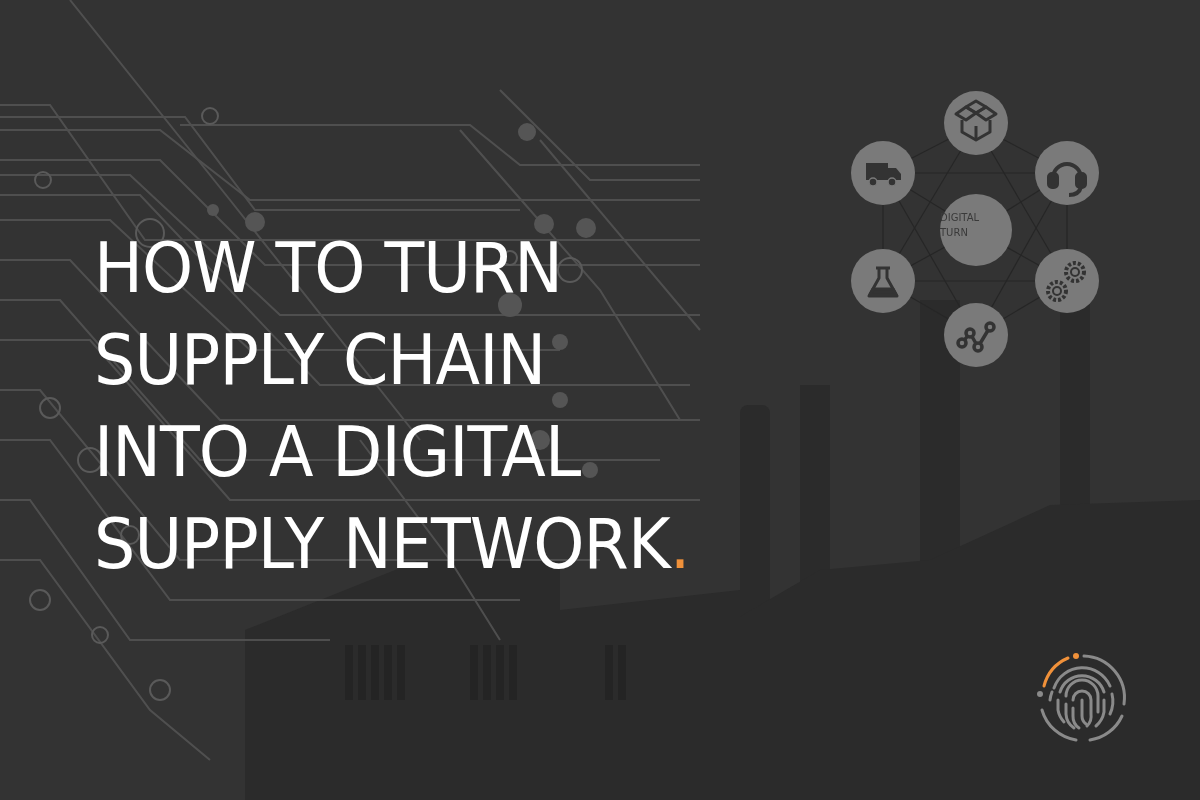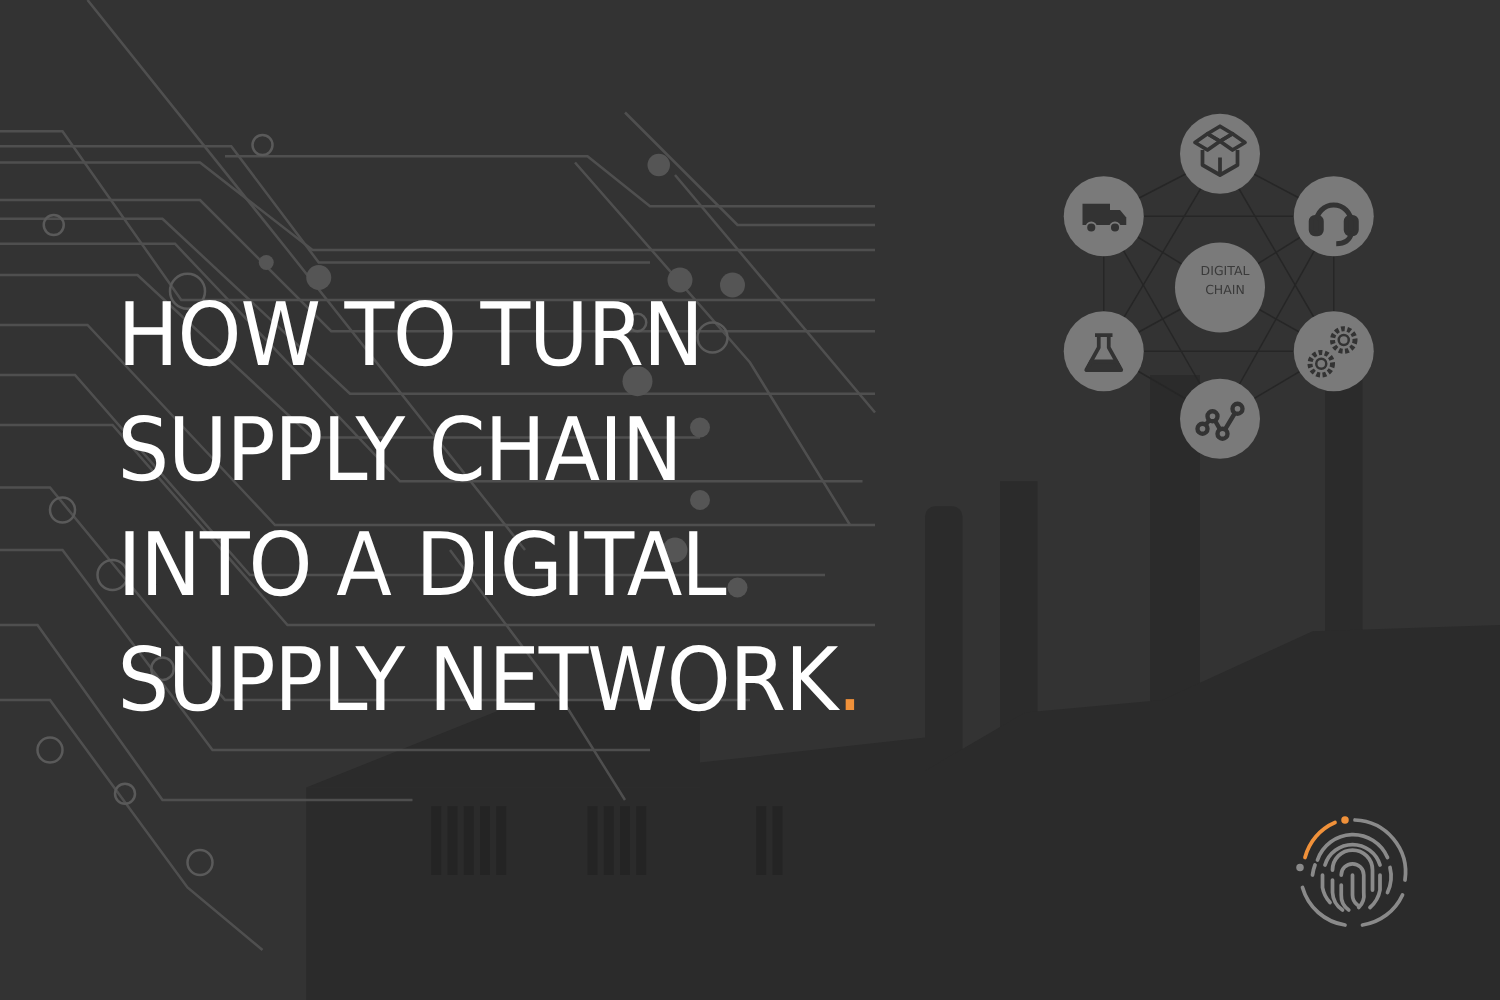--- a/index.html
+++ b/index.html
@@ -2,21 +2,21 @@
 <html><head>
 <meta charset="utf-8">
 <style>
   html,body{margin:0;padding:0;}
   body{width:1200px;height:800px;overflow:hidden;background:#333333;position:relative;font-family:"Liberation Sans","DejaVu Sans",sans-serif;}
   .bg-svg{position:absolute;left:0;top:0;width:1200px;height:800px;}
   .headline{position:absolute;left:94px;top:222px;color:#ffffff;font-family:"DejaVu Sans","Liberation Sans",sans-serif;font-size:70px;line-height:92px;letter-spacing:-1px;margin:0;font-weight:normal;transform:scaleX(0.93);transform-origin:left top;}
   .headline .line{display:block;white-space:nowrap;}
   .dot{color:#f0913a;}
   .network{position:absolute;left:848px;top:90px;width:260px;height:280px;}
-  .core-label{position:absolute;left:940px;top:210px;width:80px;text-align:center;color:#3a3a3a;font-size:10px;line-height:15px;font-family:"DejaVu Sans",sans-serif;}
+  .core-label{position:absolute;left:940px;top:210px;width:80px;color:#3a3a3a;font-size:10px;line-height:15px;font-family:"DejaVu Sans",sans-serif;}
   .fingerprint{position:absolute;left:1032px;top:648px;width:100px;height:100px;}
 </style>
 </head>
 <body>
 
 <svg class="bg-svg" viewBox="0 0 1200 800">
 
   <g fill="#2b2b2b">
     <rect x="245" y="630" width="490" height="170"></rect>
     <polygon points="245,630 420,560 560,560 560,630"></polygon>
@@ -164,21 +164,21 @@
 
   <g fill="#333">
     <rect x="866" y="163" width="22" height="17"></rect>
     <path d="M888,168 h8 l5,6 v6 h-13 z"></path>
     <circle cx="873" cy="182" r="4" stroke="#7a7a7a" stroke-width="1.5"></circle>
     <circle cx="892" cy="182" r="4" stroke="#7a7a7a" stroke-width="1.5"></circle>
   </g>
 </svg>
 <div class="core-label">
   <div>DIGITAL</div>
-  <div>CHAIN</div>
+  <div>TURN</div>
 </div>
 
 <svg class="fingerprint" viewBox="0 0 100 100">
   <g fill="none" stroke-linecap="round" stroke-width="3">
     <path d="M12,38 A42,42 0 0 1 36,10" stroke="#f0913a"></path>
     <circle cx="44" cy="8" r="3" fill="#f0913a" stroke="none"></circle>
     <circle cx="8" cy="46" r="3" fill="#8a8a8a" stroke="none"></circle>
     <path d="M52,8 A42,42 0 0 1 92,56" stroke="#8a8a8a"></path>
     <path d="M90,68 A42,42 0 0 1 58,92" stroke="#8a8a8a"></path>
     <path d="M44,92 A42,42 0 0 1 10,62" stroke="#8a8a8a"></path>

